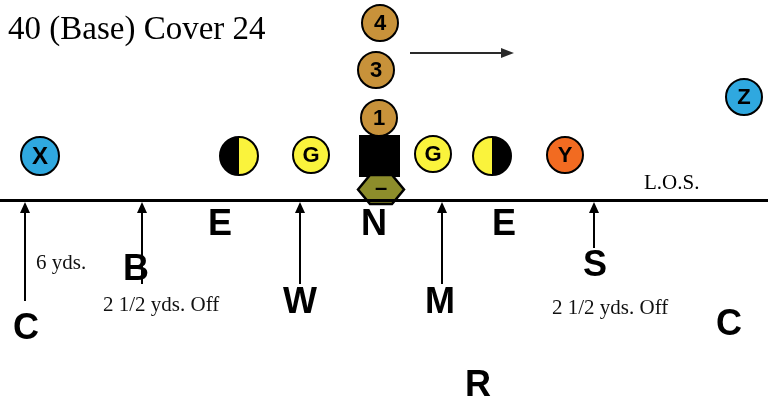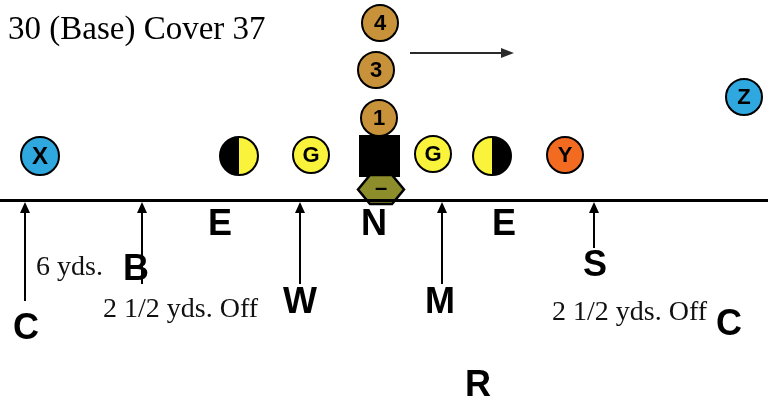--- a/index.html
+++ b/index.html
@@ -49,30 +49,30 @@
   .aright{position:absolute;height:2px;background:#2a2a2a;}
   .aright .ah{
     position:absolute;right:-12px;top:-4px;width:0;height:0;display:block;
     border-top:5px solid transparent;border-bottom:5px solid transparent;
     border-left:13px solid #2a2a2a;
   }
   .dl{
     position:absolute;font-weight:bold;font-size:36px;line-height:1;color:#000;white-space:nowrap;
   }
   .note{
-    position:absolute;font-family:"Liberation Serif",serif;font-size:28px;line-height:1;
+    position:absolute;font-family:"Liberation Serif",serif;font-size:21px;line-height:1;
     color:#111;white-space:nowrap;
   }
 </style>
 </head>
 <body>
 
 <div id="canvas">
 
-  <div class="title">30 (Base) Cover 37</div>
+  <div class="title">40 (Base) Cover 24</div>
 
   <div class="p p38 bg-tan" style="left:361px;top:4px;">
       <span>4</span>
     </div>
   <div class="p p38 bg-tan" style="left:357px;top:51px;">
       <span>3</span>
     </div>
   <div class="p p38 bg-tan" style="left:360px;top:99px;">
       <span>1</span>
     </div>
@@ -101,20 +101,21 @@
       <polygon points="2,16.5 14,2 36,2 48,16.5 36,31 14,31" fill="var(--olive)" stroke="#000" stroke-width="2.5"></polygon>
     </svg>
     <span class="minus">–</span>
   </div>
   <div class="p p38 bg-yellow" style="left:414px;top:135px;">
       <span>G</span>
     </div>
   <div class="p p40 half-left-yellow" style="left:472px;top:136px;"></div>
 
   <div class="los-line"></div>
+  <div class="los-label">L.O.S.</div>
 
   <div class="aup" style="left:24px;top:204px;height:97px;">
       <i class="ah"></i>
     </div>
   <div class="aup" style="left:141px;top:204px;height:80px;">
       <i class="ah"></i>
     </div>
   <div class="aup" style="left:299px;top:204px;height:80px;">
       <i class="ah"></i>
     </div>

